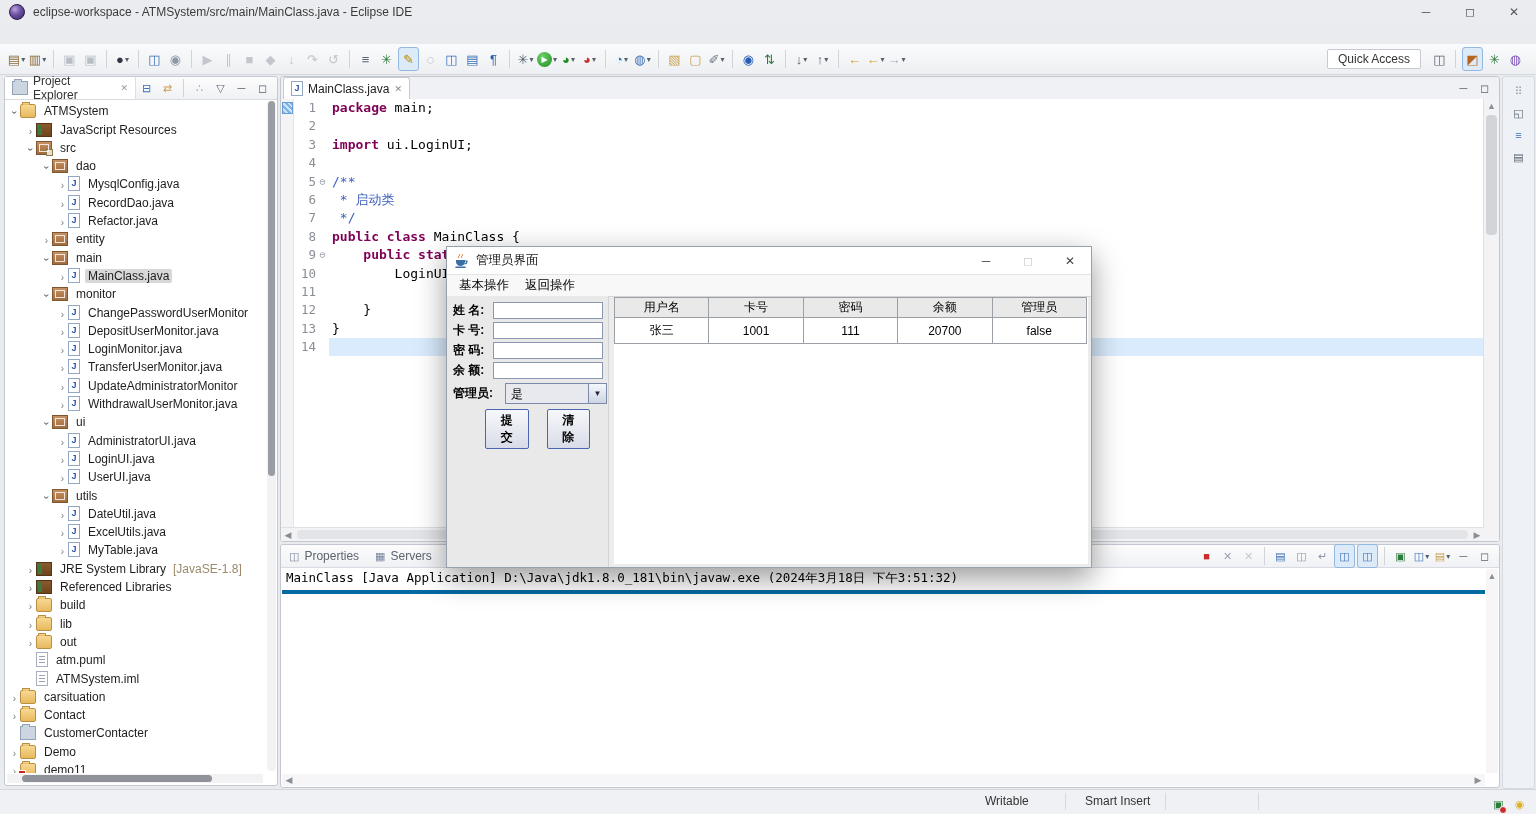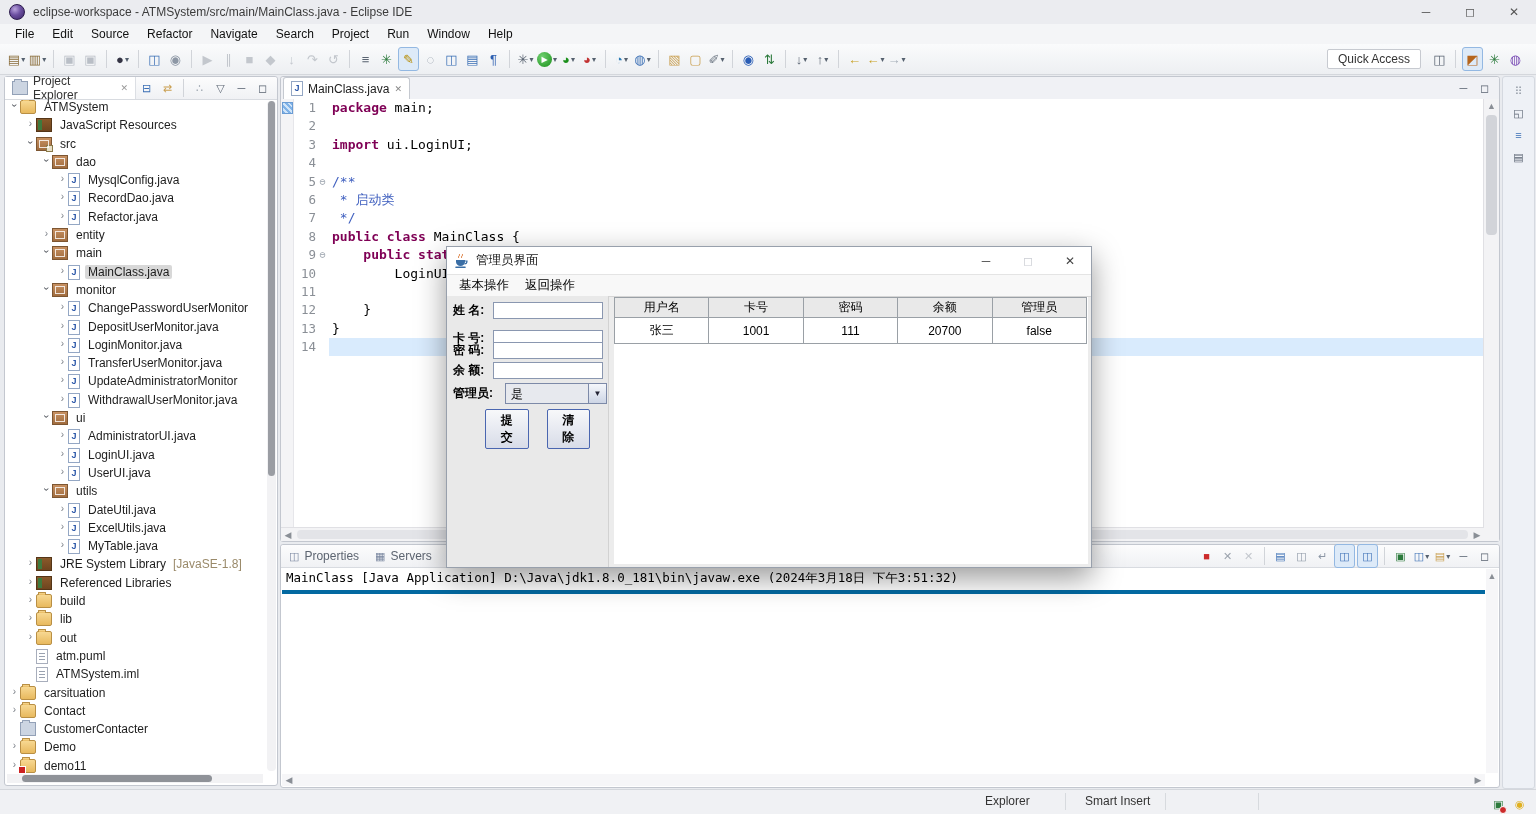--- a/index.html
+++ b/index.html
@@ -29,21 +29,21 @@
   
   #main{position:absolute;left:0;top:74px;right:0;height:587px;}
   .panel{position:absolute;background:#fff;border:1px solid #c3c7cf;border-radius:3px;}
   .phdr{height:22px;background:linear-gradient(#fcfcfd,#f0f1f4);border-bottom:1px solid #d8dbe0;display:flex;align-items:center;border-radius:3px 3px 0 0;}
   .vtab{display:flex;align-items:center;height:100%;padding:0 7px;background:#fff;border-right:1px solid #dcdfe4;font-size:12px;color:#333;}
   .vtab .tx{font-size:9px;color:#999;margin-left:5px;}
   .hdr-icons{margin-left:auto;display:flex;align-items:center;padding-right:4px;}
   
   #explorer{left:4px;top:2px;width:272px;height:708px;}
   #tree{position:absolute;left:0;top:23px;right:12px;bottom:12px;overflow:hidden;}
-  .trow{display:flex;align-items:flex-start;height:18.3px;white-space:nowrap;}
+  .trow{display:flex;align-items:flex-end;height:18.3px;white-space:nowrap;}
   .arrow{width:11px;flex:none;color:#7a7f87;font-size:10px;text-align:center;}
   .arrow.exp{transform:rotate(90deg);color:#4a4f57;}
   .tlabel{padding:0 3px;color:#1d1d1d;}
   .tlabel.sel{background:#d8d8d8;border-radius:2px;}
   .tqual{color:#9a8a6a;margin-left:4px;}
   .ic{width:14px;height:12px;position:relative;display:inline-block;margin-right:5px;flex:none;}
   .ic-project,.ic-folder{background:linear-gradient(#f7d892,#e8b95e);border:1px solid #b98f44;border-radius:2px;}
   .ic-project::before,.ic-folder::before,.ic-folderplain::before{content:'';position:absolute;top:-3px;left:1px;width:6px;height:2px;
       background:inherit;border:1px solid #b98f44;border-bottom:none;border-radius:1px 1px 0 0;}
   .ic-folderplain{background:#ccd5e2;border:1px solid #93a1b7;}
@@ -143,32 +143,20 @@
   <div id="titlebar">
     <div id="eclipse-logo"></div>
     <div id="window-title">eclipse-workspace - ATMSystem/src/main/MainClass.java - Eclipse IDE</div>
     <div id="win-controls">
         <span class="winbtn">─</span>
         <span class="winbtn">◻</span>
         <span class="winbtn">✕</span>
       </div>
   </div>
 
-  <div id="menubar">
-      <span class="menu-item">File</span>
-      <span class="menu-item">Edit</span>
-      <span class="menu-item">Source</span>
-      <span class="menu-item">Refactor</span>
-      <span class="menu-item">Navigate</span>
-      <span class="menu-item">Search</span>
-      <span class="menu-item">Project</span>
-      <span class="menu-item">Run</span>
-      <span class="menu-item">Window</span>
-      <span class="menu-item">Help</span>
-    </div>
 
   <div id="toolbar">
     <span id="tb-icons" style="display:flex;align-items:center;">
         <span class="tbi">
           <span style="color: rgb(138, 109, 59);">▤</span>
           <span class="dd">▾</span>
         </span>
         <span class="tbi">
           <span style="color: rgb(138, 109, 59);">▥</span>
           <span class="dd">▾</span>
@@ -735,21 +723,21 @@
         <span class="tbi" style="font-size: 11px;">
           <span style="color: rgb(59, 111, 181);">≡</span>
         </span>
         <span class="tbi" style="font-size: 11px;">
           <span style="color: rgb(90, 100, 114);">▤</span>
         </span>
       </div>
   </div>
 
   <div id="statusbar">
-    <span class="sb-item" style="left:985px;">Explorer</span>
+    <span class="sb-item" style="left:985px;">Writable</span>
     <span class="sb-sep" style="left:1065px;"></span>
     <span class="sb-item" style="left:1085px;">Smart Insert</span>
     <span class="sb-sep" style="left:1165px;"></span>
     <span class="sb-item" style="left:1228px;margin-top:20px;">14 : 1</span>
     <span class="sb-sep" style="left:1258px;"></span>
     <span id="sb-icons">
         <span class="tbi" style="font-size: 11px; position: relative;">
           <span style="color: rgb(44, 122, 60);">▣</span>
           <span class="reddot"></span>
         </span>
@@ -779,21 +767,21 @@
         <span class="dmenu">基本操作</span>
         <span class="dmenu">返回操作</span>
       </div>
     <div id="dlg-body">
       <div id="dlg-form">
         <div id="dlg-fields">
             <div class="frow" style="top: 6px;">
               <span class="flabel">姓 名:</span>
               <input class="jinput" style="">
             </div>
-            <div class="frow" style="top: 34px;">
+            <div class="frow" style="top: 26px;">
               <span class="flabel">卡 号:</span>
               <input class="jinput" style="">
             </div>
             <div class="frow" style="top: 46px;">
               <span class="flabel">密 码:</span>
               <input class="jinput" style="">
             </div>
             <div class="frow" style="top: 66px;">
               <span class="flabel">余 额:</span>
               <input class="jinput" style="">

